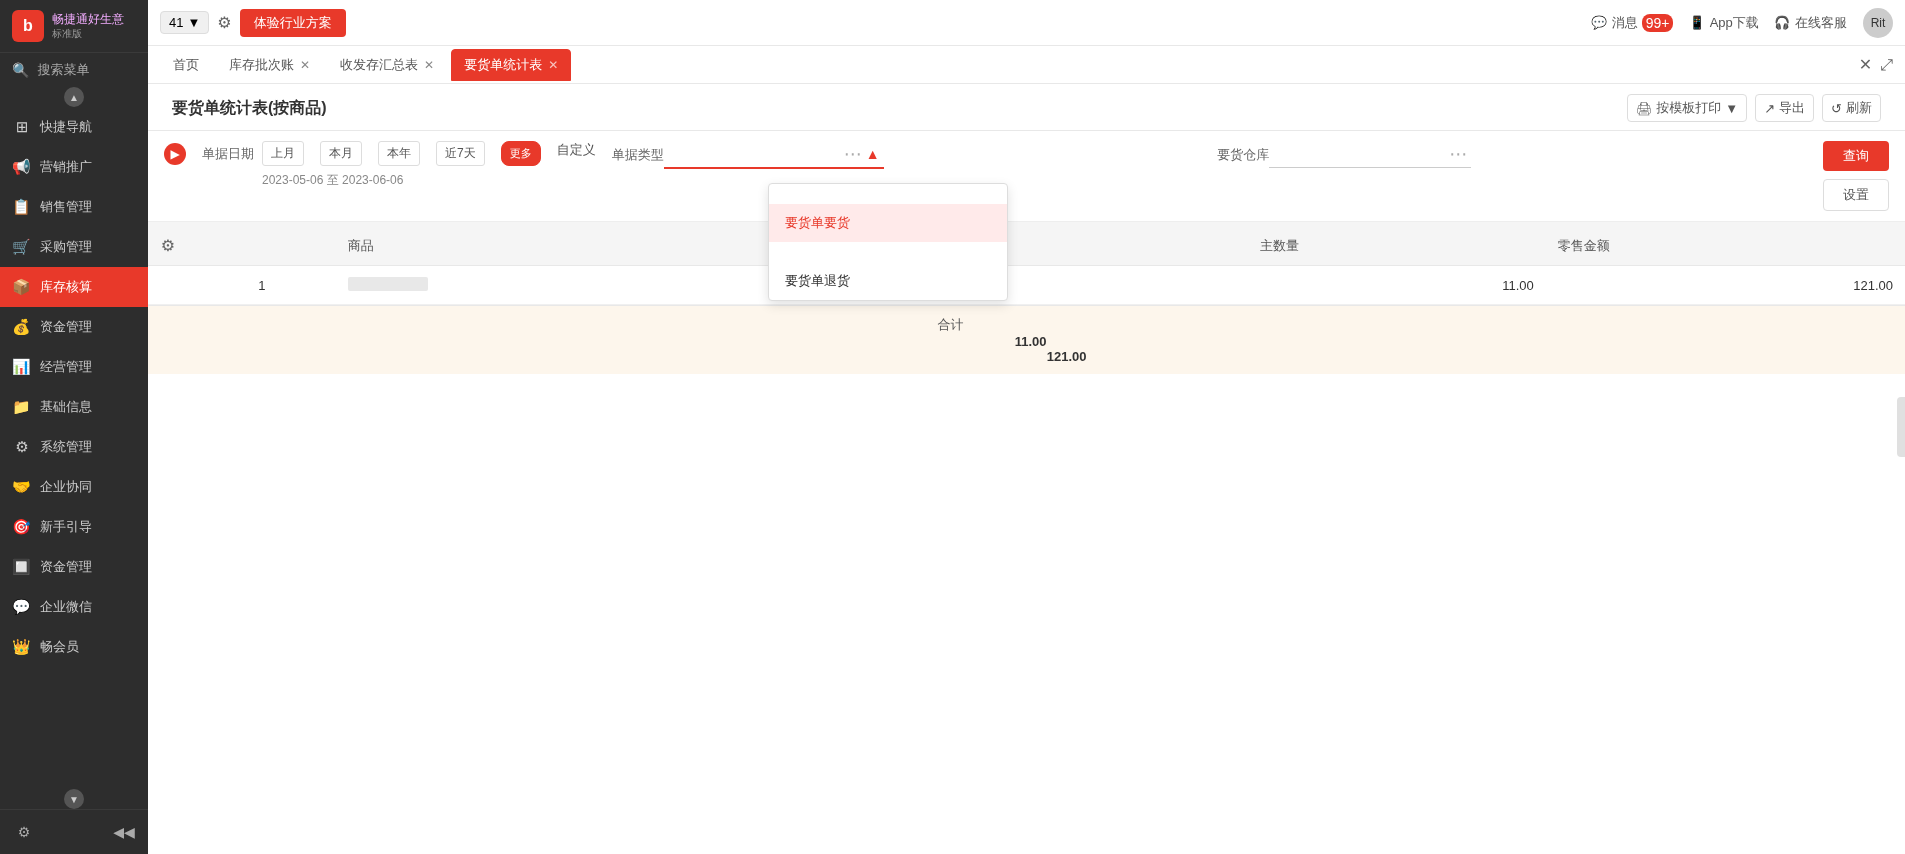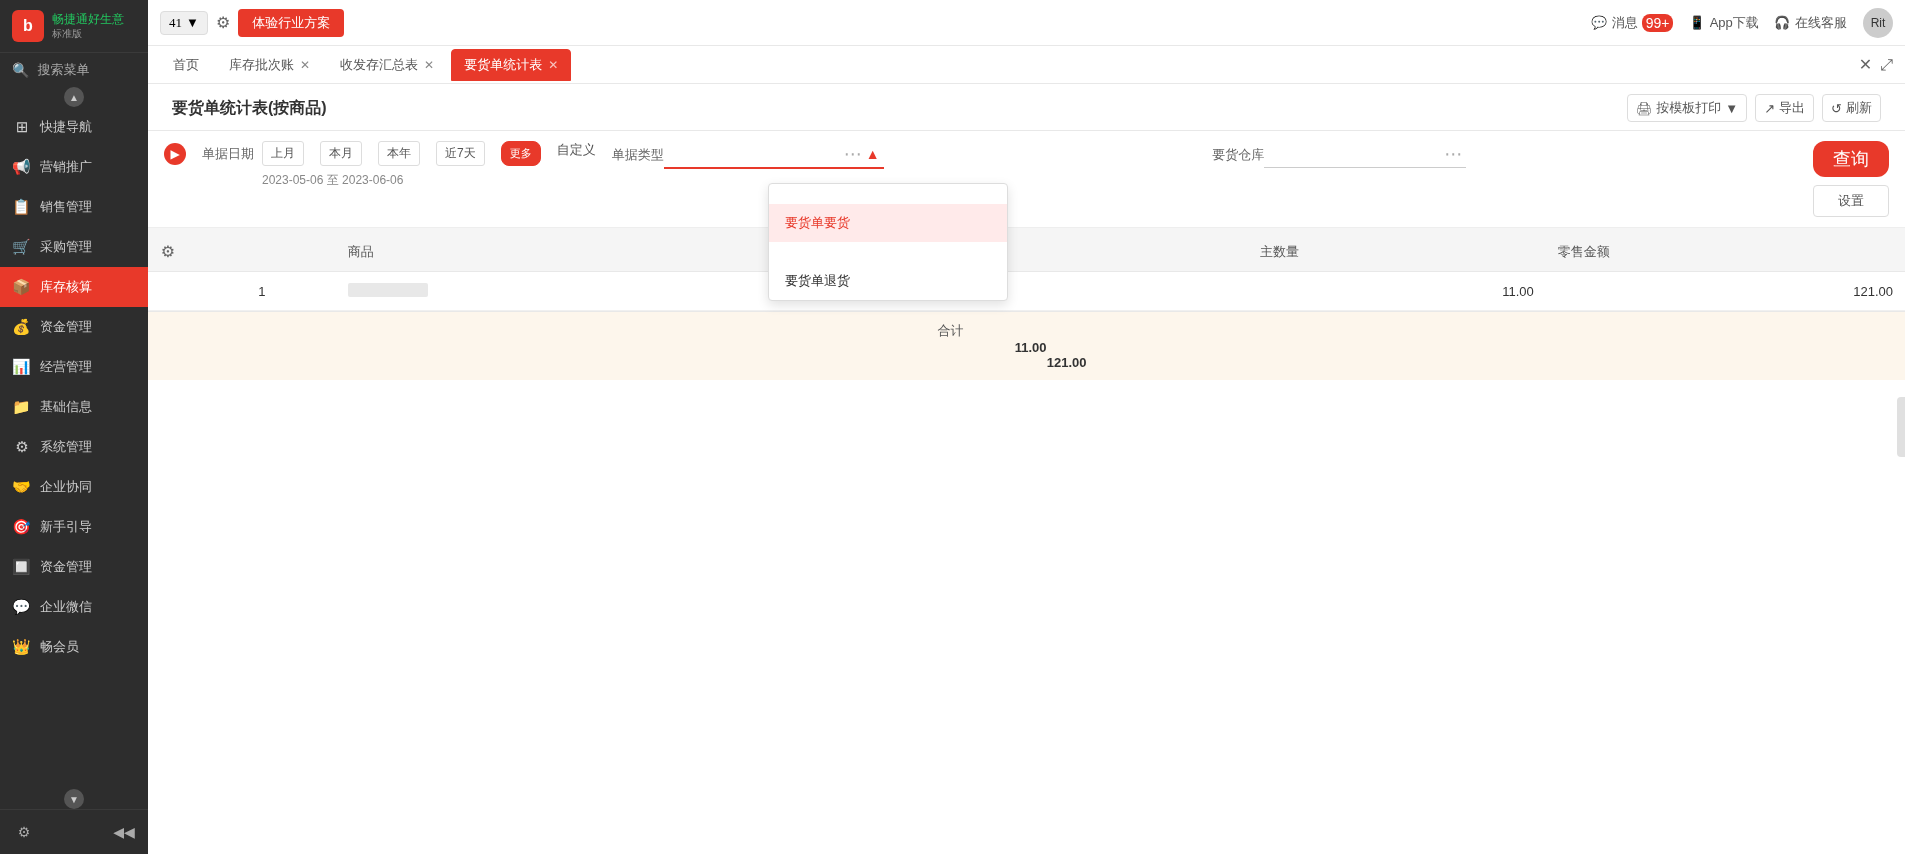--- a/index.html
+++ b/index.html
@@ -29,21 +29,21 @@
       border-radius: 6px;
       display: flex;
       align-items: center;
       justify-content: center;
       color: white;
       font-size: 16px;
       font-weight: bold;
       margin-right: 8px;
       flex-shrink: 0;
     }
-    .sidebar-logo-text { font-size: 12px; color: #22c55e; line-height: 1.4; text-align: center; }
+    .sidebar-logo-text { font-size: 12px; color: #f0abfc; line-height: 1.4; text-align: center; }
     .sidebar-logo-sub { font-size: 10px; color: #999; }
 
     .sidebar-search {
       display: flex;
       align-items: center;
       padding: 8px 12px;
       color: #aaa;
       cursor: pointer;
       font-size: 13px;
     }
@@ -97,21 +97,20 @@
     .topbar-store-select {
       background: #f0f0f0;
       border: 1px solid #ddd;
       border-radius: 4px;
       padding: 3px 8px;
       font-size: 13px;
       display: flex;
       align-items: flex-start;
       gap: 4px;
       cursor: pointer;
-      font-family: Liberation Serif, serif;
     }
     .topbar-gear { color: #666; cursor: pointer; font-size: 16px; }
     .topbar-trial {
       background: #e8392a;
       color: #fff;
       border: none;
       border-radius: 4px;
       padding: 5px 14px;
       font-size: 13px;
       cursor: pointer;
@@ -266,23 +265,23 @@
     .filter-select-more { color: #aaa; cursor: pointer; font-size: 18px; margin-right: 4px; }
 
     .filter-warehouse-label { color: #666; font-size: 13px; white-space: nowrap; }
     .filter-warehouse-more { color: #aaa; cursor: pointer; font-size: 18px; }
 
     .filter-actions { margin-left: auto; display: flex; gap: 8px; flex-direction: column; }
     .btn-query {
       background: #e8392a;
       color: #fff;
       border: none;
-      border-radius: 12px;
+      border-radius: 4px;
       padding: 6px 20px;
-      font-size: 18px;
+      font-size: 13px;
       cursor: pointer;
     }
     .btn-settings {
       background: #fff;
       color: #555;
       border: 1px solid #ddd;
       border-radius: 4px;
       padding: 6px 16px;
       font-size: 13px;
       cursor: pointer;

